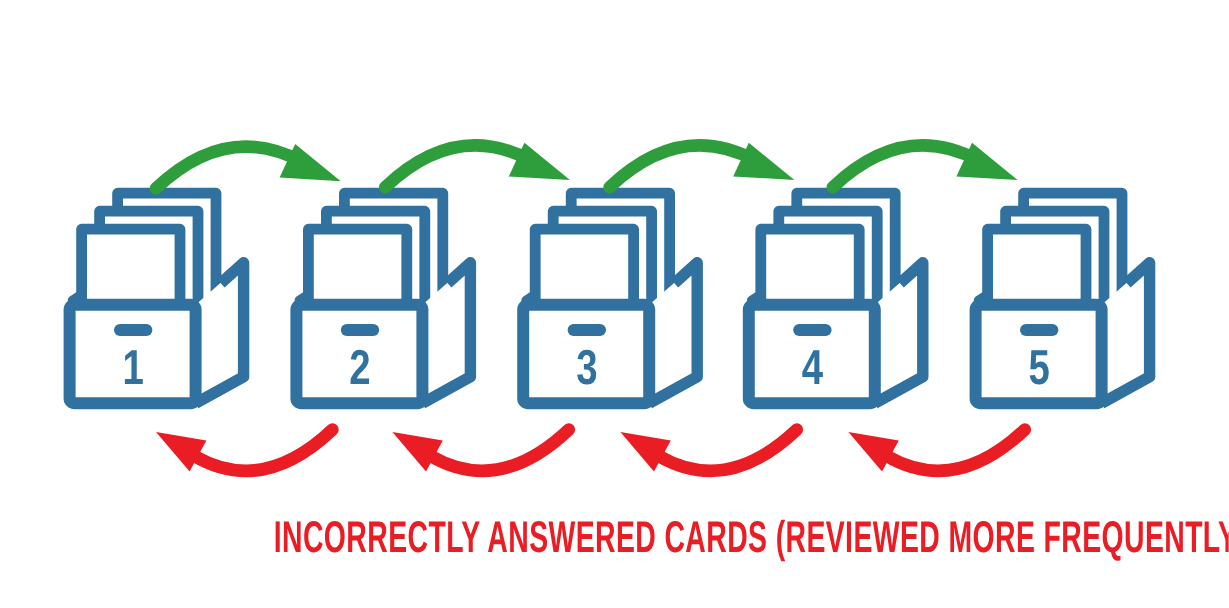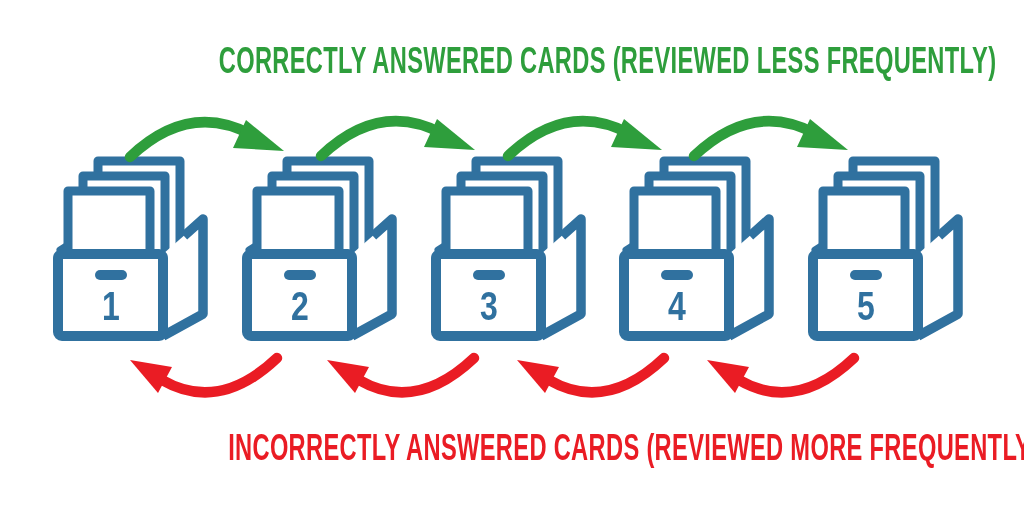--- a/index.html
+++ b/index.html
@@ -14,23 +14,20 @@
   .title span{display:inline-block;transform:scaleX(0.64);transform-origin:center;letter-spacing:0.5px;}
   #top-title{top:41px;}
   #bottom-title{top:428px;}
   .boxwrap{position:absolute;width:168px;height:200px;}
   .arrowwrap{position:absolute;}
 </style>
 </head>
 <body>
 
 <div id="stage">
-  <div id="top-title" class="title" style="color: rgb(46, 158, 60);">
-    <span>CORRECTLY ANSWERED CARDS (REVIEWED LESS FREQUENTLY)</span>
-  </div>
 
   <div id="boxes-layer">
       <div class="boxwrap" style="left: 43px; top: 149px;"><svg width="168" height="200" viewBox="0 0 168 200">
     <g>
       <line x1="17" y1="101" x2="28" y2="94" stroke="#30719f" stroke-width="7" stroke-linecap="round"></line>
       <g fill="#ffffff" stroke="#30719f" stroke-width="9" stroke-linejoin="round">
         <rect x="55" y="12" width="82" height="100"></rect>
         <rect x="40" y="27" width="82" height="100"></rect>
         <rect x="25" y="42" width="82" height="100"></rect>
       </g>

